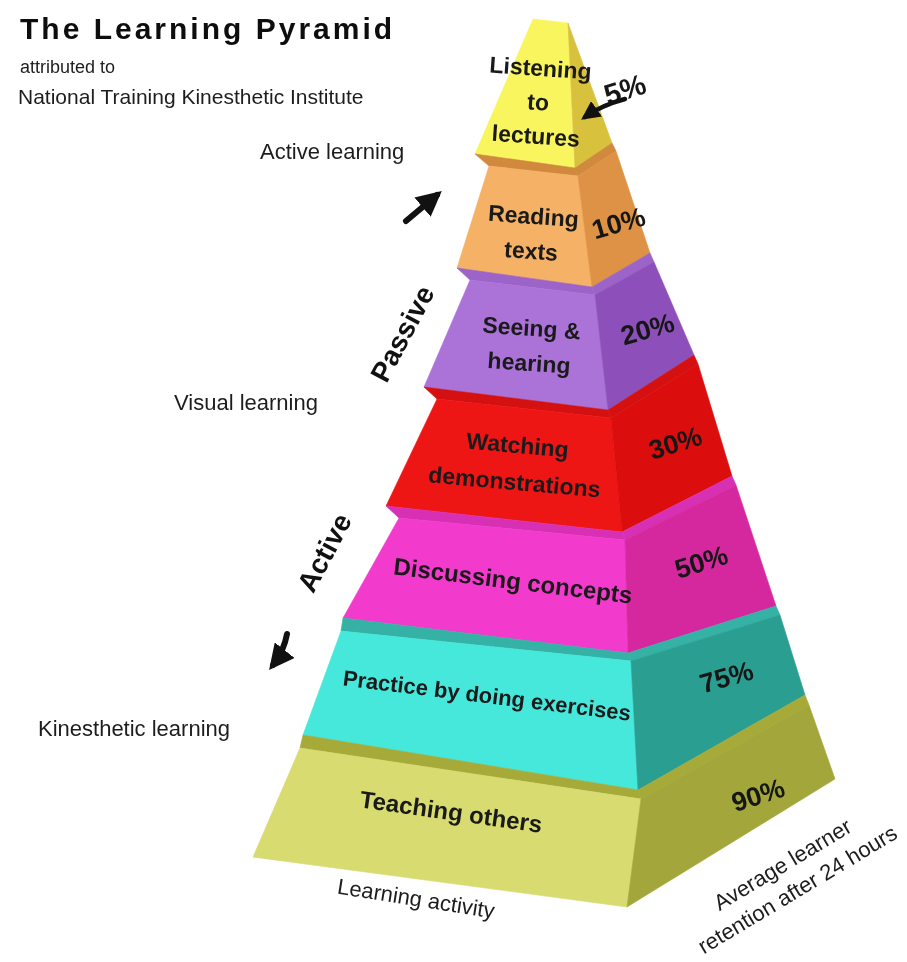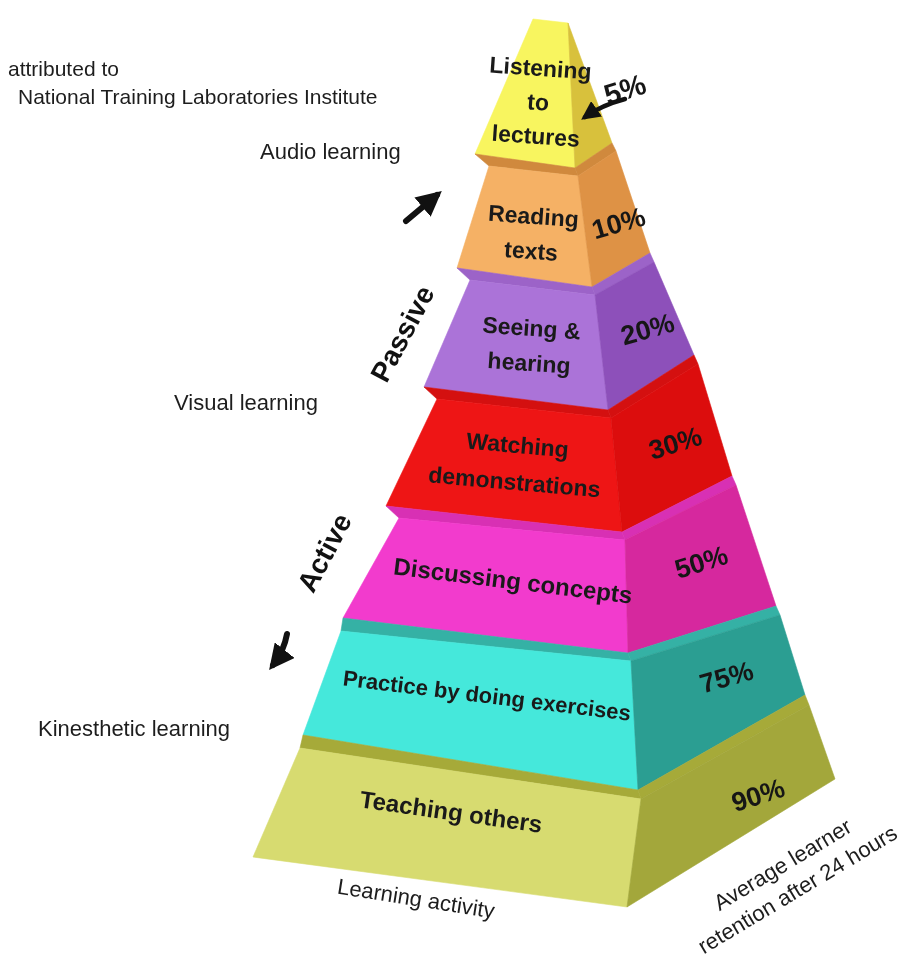--- a/index.html
+++ b/index.html
@@ -1,21 +1,21 @@
 <!DOCTYPE html>
 <html><head>
 <meta charset="utf-8">
 <style>
   html,body{margin:0;padding:0;background:#fff;}
   .stage{position:relative;width:907px;height:962px;background:#ffffff;
          font-family:"Liberation Sans", sans-serif;overflow:hidden;}
   .stage svg{position:absolute;left:0;top:0;}
   .lbl{position:absolute;color:#1d1d1d;white-space:nowrap;font-size:22px;}
   .title{left:20px;top:12px;font-size:30px;font-weight:bold;letter-spacing:3px;color:#0d0d0d;}
-  .attr1{left:8px;top:57px;font-size:21px;}
+  .attr1{left:20px;top:57px;font-size:18px;}
   .attr2{left:18px;top:85px;font-size:21px;}
   .audio{left:260px;top:139px;}
   .visual{left:174px;top:390px;text-align:right;}
   .kinesthetic{left:38px;top:716px;}
   .passive{left:348px;top:318px;width:110px;font-size:28px;font-weight:bold;color:#111;
            transform:rotate(-62deg);text-align:center;}
   .active{left:283px;top:537px;width:84px;font-size:28px;font-weight:bold;color:#111;
           transform:rotate(-62deg);text-align:center;}
   .learn-act{left:331px;top:886px;width:170px;text-align:center;transform:rotate(9deg);}
   .avg-ret{left:660px;top:848px;width:260px;text-align:center;line-height:29px;
@@ -77,24 +77,25 @@
         <text class="tl" text-anchor="middle" font-size="24" transform="rotate(8 450 820)"><tspan x="450" y="820">Teaching others</tspan></text>
         <text class="pc" text-anchor="middle" font-size="27" x="761" y="804" transform="rotate(-18 761 804)">90%</text>
       </g>
     <g id="arrowg">
       <path d="M 406 221 L 437 195" stroke="#111" stroke-width="6" fill="none" stroke-linecap="round" marker-end="url(#ah)"></path>
       <path d="M 625 99 Q 602 105 585 117" stroke="#111" stroke-width="4.5" fill="none" stroke-linecap="round" marker-end="url(#ah)"></path>
       <path d="M 287 634 Q 284 651 273 665" stroke="#111" stroke-width="6" fill="none" stroke-linecap="round" marker-end="url(#ah)"></path>
     </g>
   </svg>
 
+  <div class="lbl title">The Learning Pyramid</div>
   <div class="lbl attr1">attributed to</div>
-  <div class="lbl attr2">National Training Laboratories Institute</div>
+  <div class="lbl attr2">National Training Kinesthetic Institute</div>
 
-  <div class="lbl audio">Audio learning</div>
+  <div class="lbl audio">Active learning</div>
   <div class="lbl passive">Passive</div>
   <div class="lbl visual">Visual learning</div>
   <div class="lbl active">Active</div>
   <div class="lbl kinesthetic">Kinesthetic learning</div>
 
   <div class="lbl learn-act">Learning activity</div>
   <div class="lbl avg-ret">
     <div>Average learner</div>
     <div>retention after 24 hours</div>
   </div>

